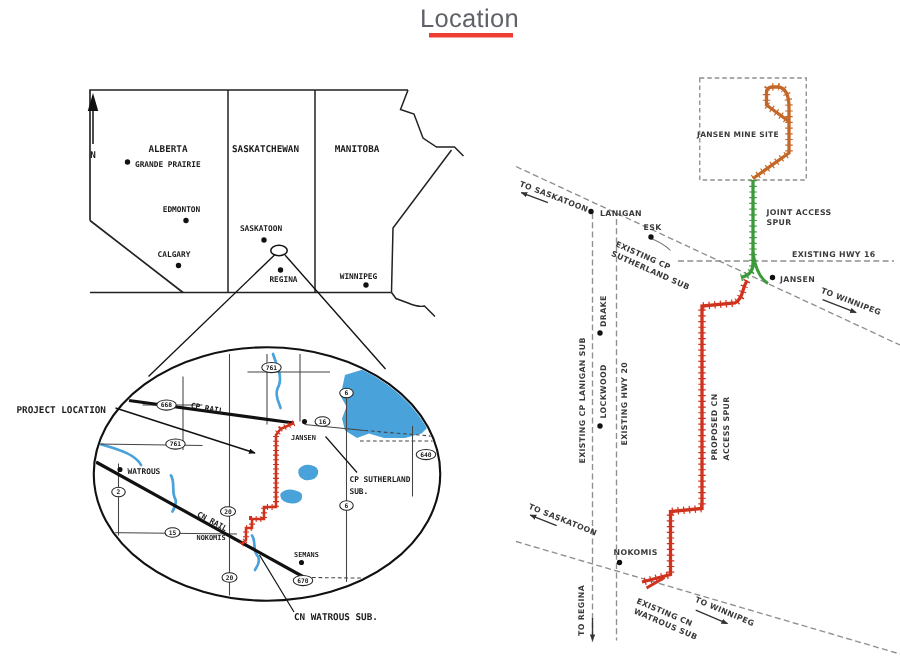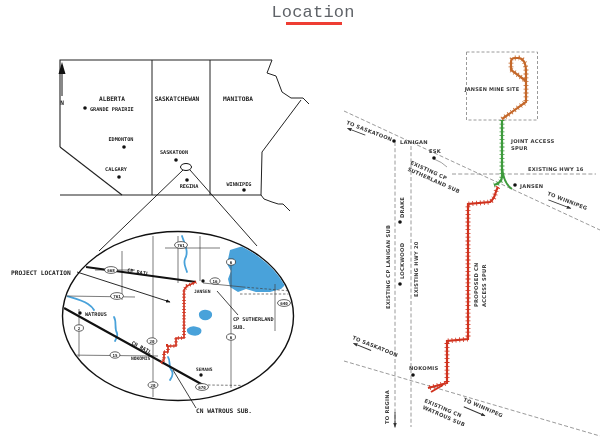--- a/index.html
+++ b/index.html
@@ -1,19 +1,19 @@
 <!DOCTYPE html>
 <html><head>
 <meta charset="utf-8">
 <style>
   html,body{margin:0;padding:0;background:#fff;}
   .page{position:relative;width:600px;height:439px;background:#fff;overflow:hidden;
         font-family:"Liberation Sans",sans-serif;}
   .title{position:absolute;left:26px;right:0;top:3px;text-align:center;
-         font-size:17px;color:#5f6368;letter-spacing:.2px;font-family:Liberation Mono, monospace;}
+         font-size:17px;color:#5f6368;letter-spacing:.2px;}
   .underline{position:absolute;left:286px;top:22px;width:56px;height:3px;background:#ee3d33;}
   svg{position:absolute;left:0;top:0;}
   svg text{font-family:"DejaVu Sans Mono",monospace;font-weight:bold;fill:#1c1c1c;}
   .t6{font-size:6.2px;} .t5{font-size:5.2px;} .t45{font-size:4.6px;} .sh{font-size:4.2px;}
   .rm{font-family:"DejaVu Sans",sans-serif;font-size:5.2px;fill:#3a3a3a;letter-spacing:.25px;}
   .rms{font-family:"DejaVu Sans",sans-serif;font-size:5px;fill:#3a3a3a;letter-spacing:.2px;}
   .ln{stroke:#222;fill:none;}
   .thin{stroke:#444;stroke-width:.7;fill:none;}
   .dashg{stroke:#8f8f8f;stroke-width:.9;stroke-dasharray:4 2.2;fill:none;}
   .dashk{stroke:#444;stroke-width:.7;stroke-dasharray:2.5 1.8;fill:none;}

